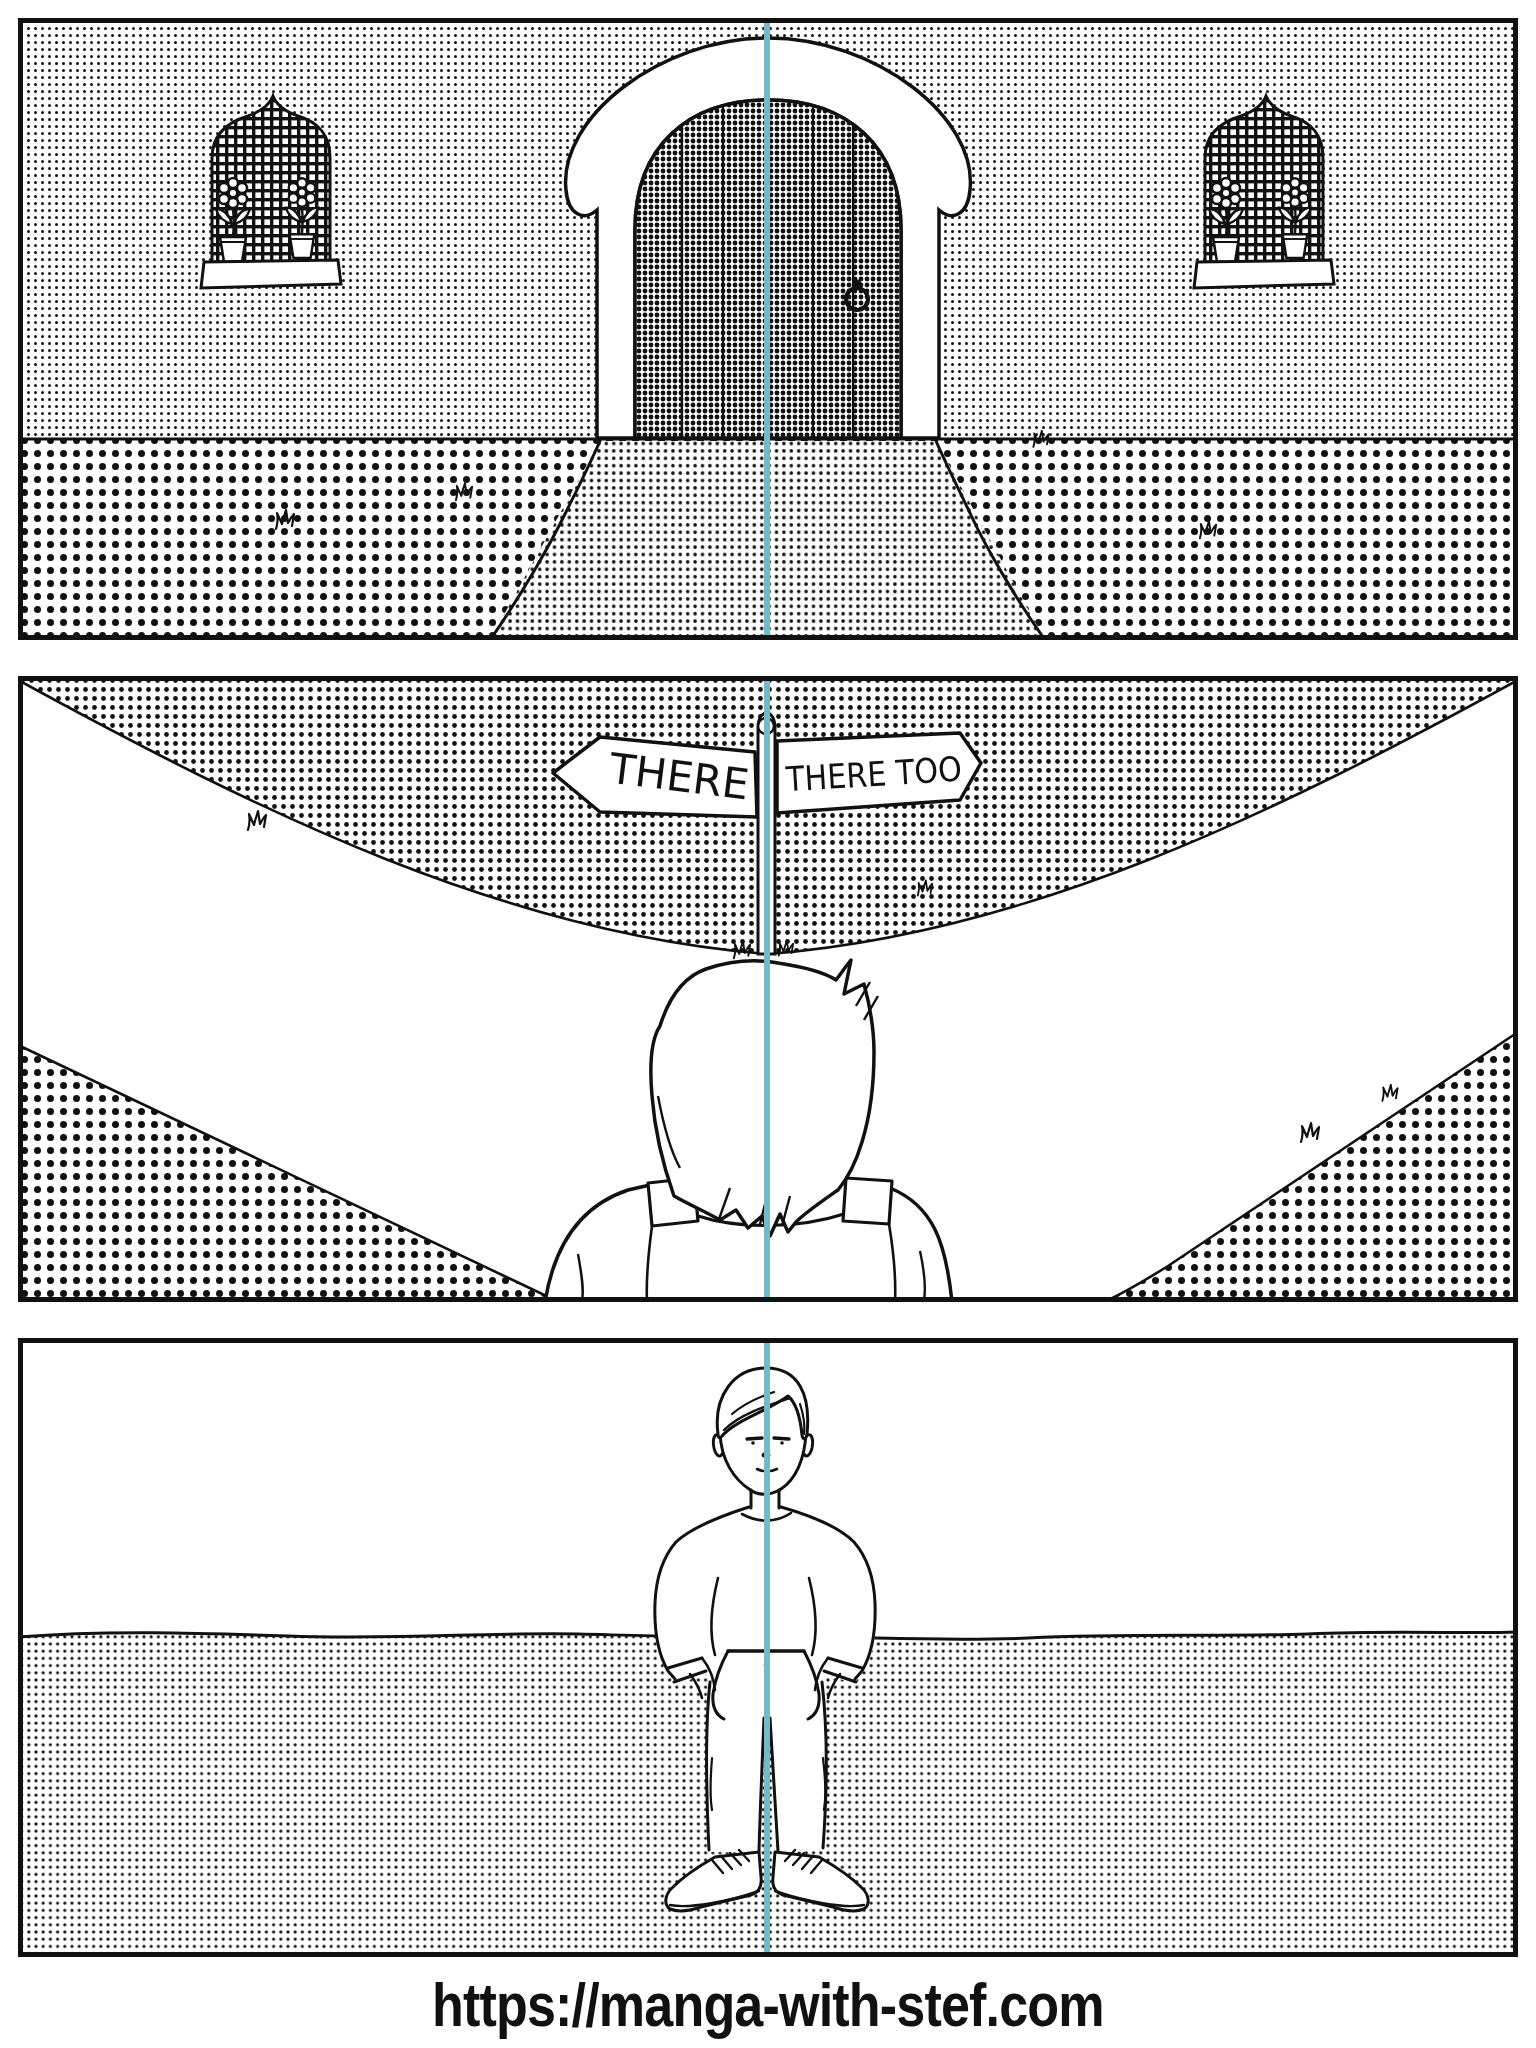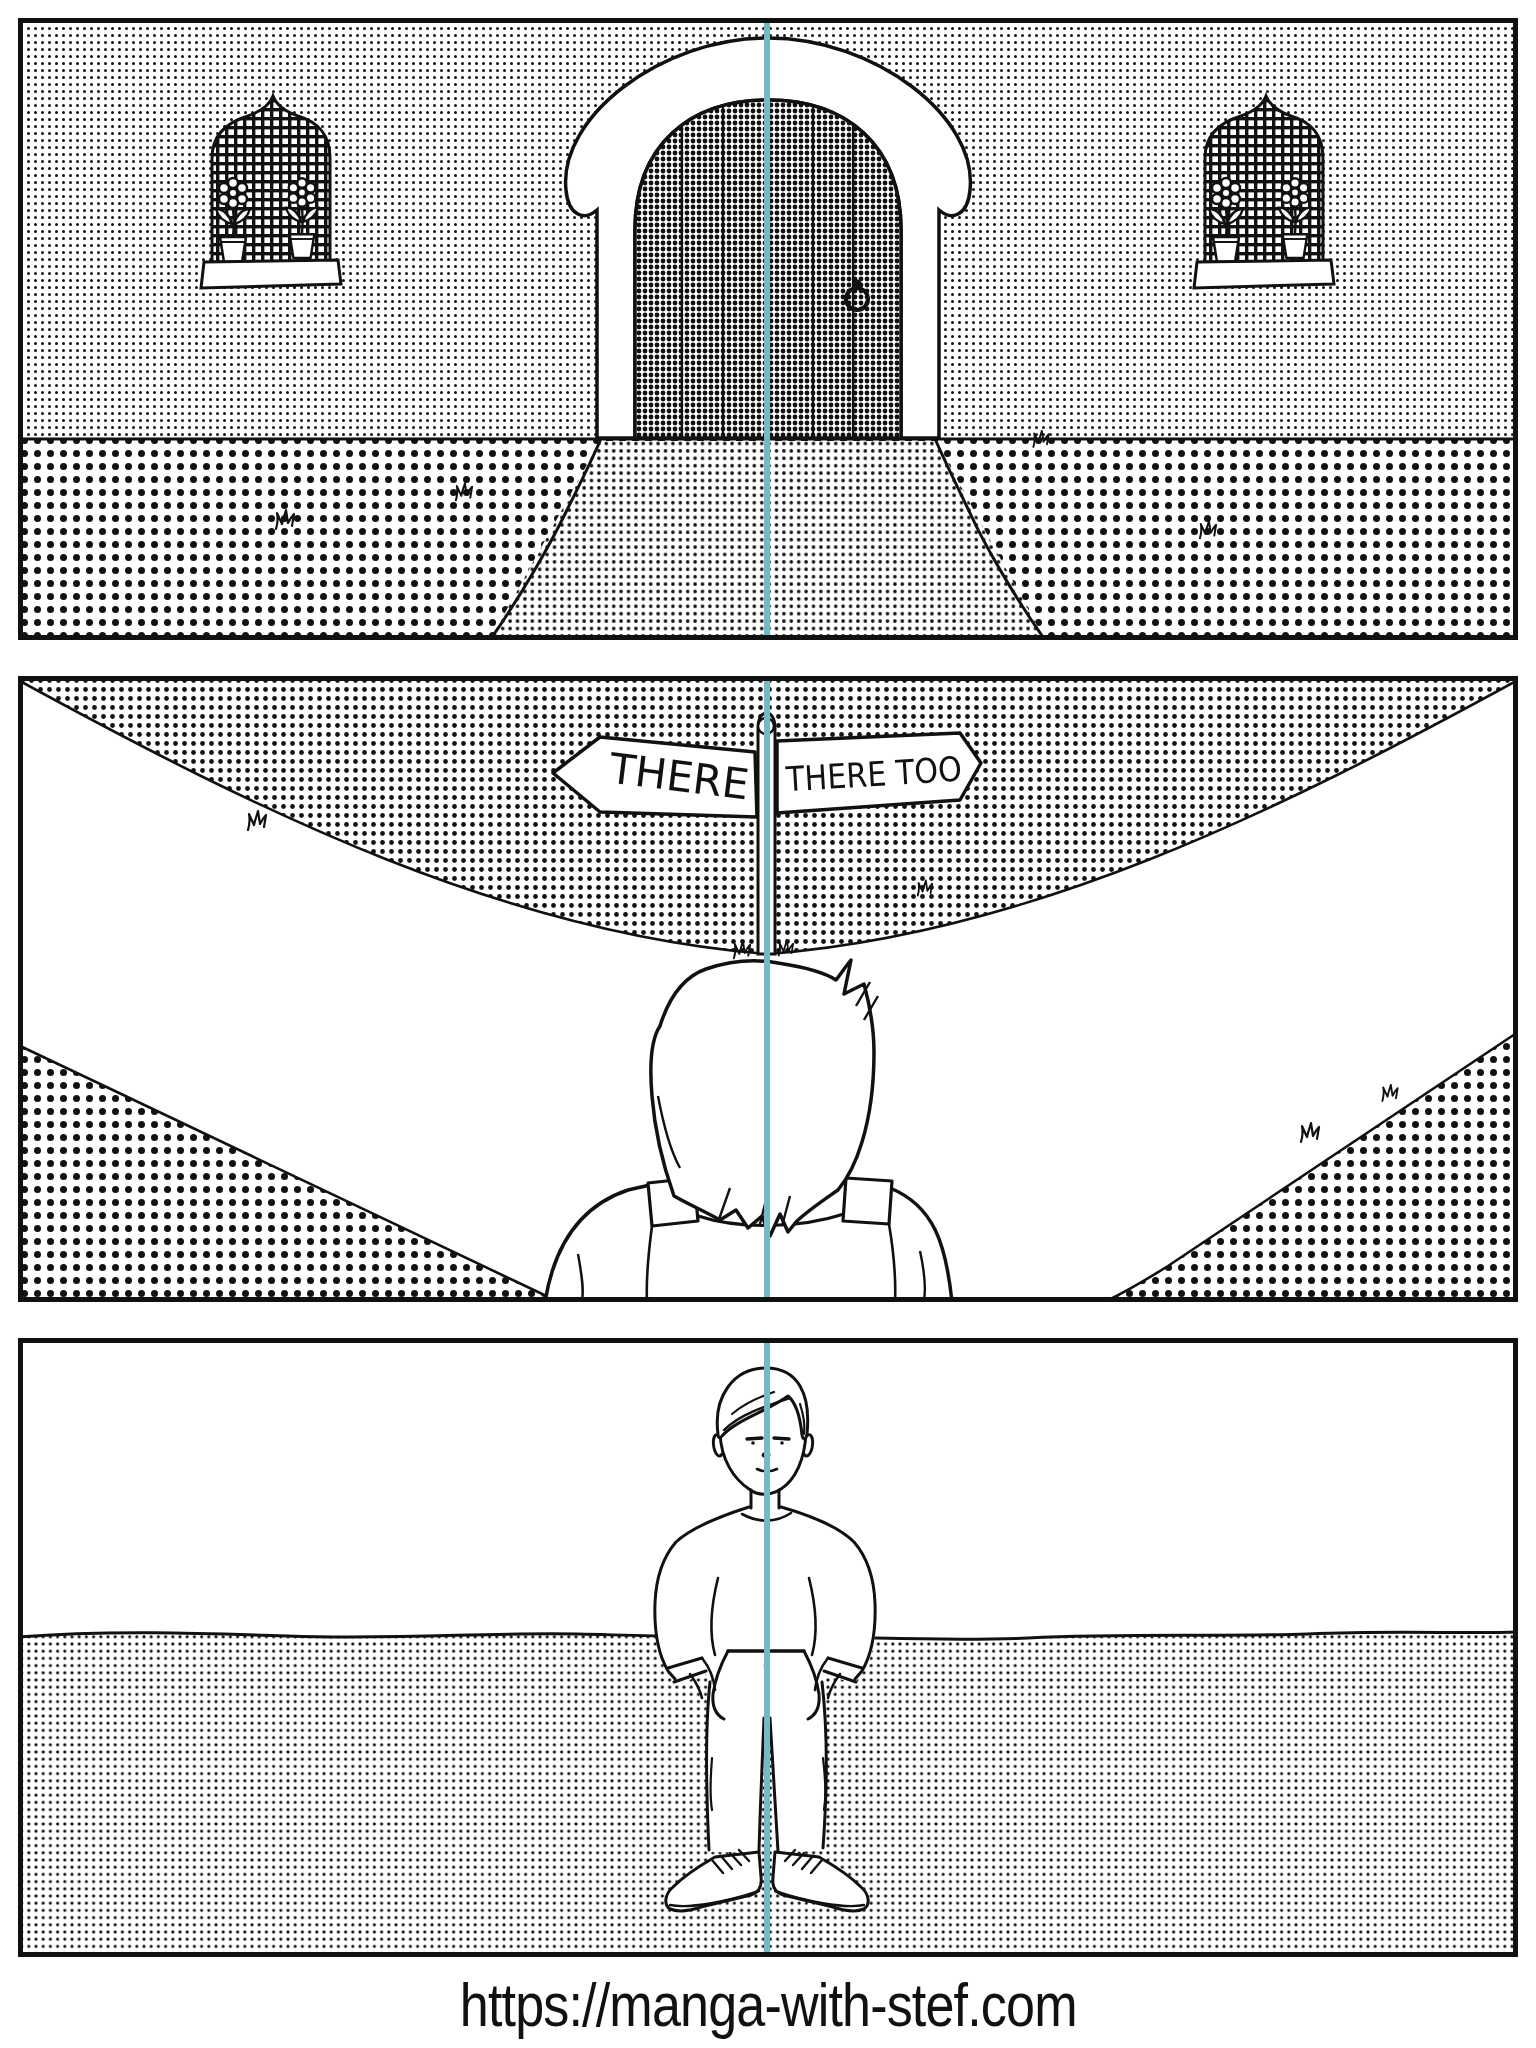--- a/index.html
+++ b/index.html
@@ -5,21 +5,21 @@
   html,body{margin:0;padding:0;background:#ffffff;}
   body{width:1536px;height:2048px;position:relative;font-family:"Liberation Sans",sans-serif;}
   .panel{position:absolute;left:18px;width:1500px;}
   #p1{top:18px;height:622px;}
   #p2{top:676px;height:626px;}
   #p3{top:1338px;height:619px;}
   svg{display:block;}
   .footer{
     position:absolute;top:1966px;left:0;width:1536px;height:76px;
     display:flex;align-items:center;justify-content:center;
-    font-size:62px;color:#111;white-space:nowrap;
+    font-size:62px;color:#111;white-space:nowrap;font-weight:bold;
   }
   .footer .url{transform:scaleX(0.84);transform-origin:center;letter-spacing:-1px;}
   text.sign{font-family:"DejaVu Sans",sans-serif;fill:#111;}
 </style>
 </head>
 <body>
 
 <div class="panel" id="p1" aria-label="house facade with arched plank door, two lattice windows with potted flowers, and a path">
 <svg width="1500" height="622" viewBox="0 0 1500 622">
   <defs>

